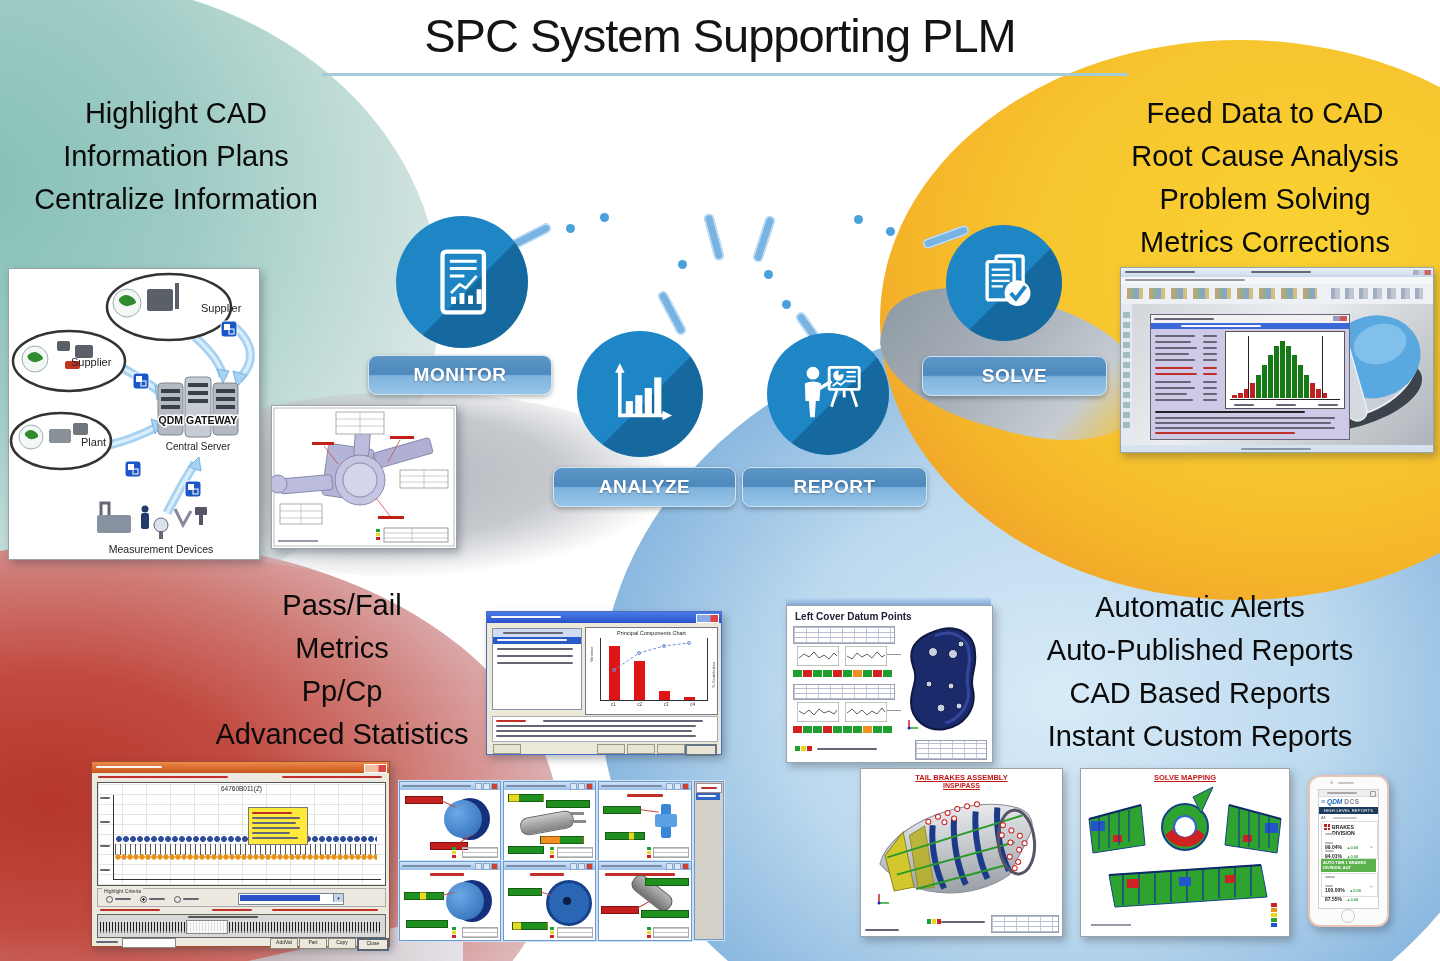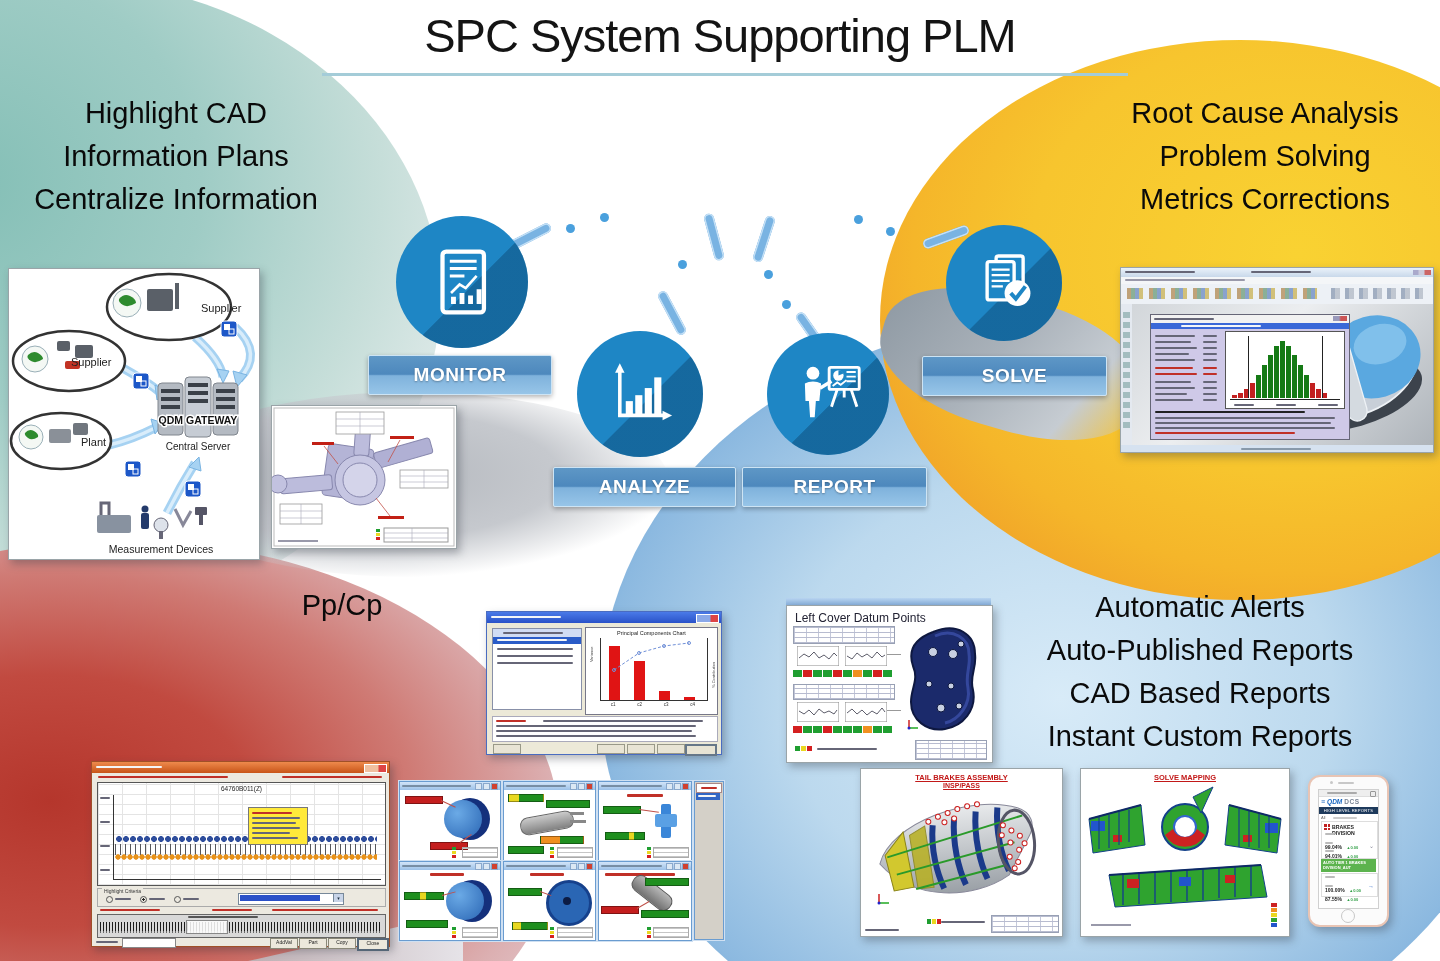--- a/index.html
+++ b/index.html
@@ -32,21 +32,21 @@
   .hub{left:650px;top:89px;width:138px;height:138px;border-radius:50%;background:#35bce9;
        display:flex;align-items:center;justify-content:center;z-index:2;}
   .cap{position:absolute;width:48px;height:10px;border-radius:6px;background:#79b3e2;
        box-shadow:inset 0 0 0 1.5px #c4e0f6;z-index:1;}
   .dot{position:absolute;width:9px;height:9px;border-radius:50%;background:#4aa0dd;z-index:1;}
   .node{position:absolute;border-radius:50%;background:#1e86c5;overflow:hidden;z-index:2;
         display:flex;align-items:center;justify-content:center;}
   .node::before{content:"";position:absolute;inset:0;
         background:linear-gradient(135deg,transparent 0 55%,rgba(8,57,96,.38) 55.4%);}
   .node svg{position:relative;z-index:1;}
-  .stage-btn{position:absolute;height:38px;border-radius:2px;z-index:2;cursor:pointer;
+  .stage-btn{position:absolute;height:38px;border-radius:9px;z-index:2;cursor:pointer;
      background:linear-gradient(#5e97c6 0%,#4d88bd 48%,#7fb2dc 52%,#97c5e8 100%);
      border:1px solid #cde4f4;box-shadow:0 2px 5px rgba(0,0,0,.3);
      color:#fff;font-weight:bold;font-size:19px;letter-spacing:.5px;
      display:flex;align-items:center;justify-content:center;text-shadow:0 1px 2px rgba(0,0,0,.3);}
   
   .panel{position:absolute;background:#fff;border:1px solid #9aa4a8;
          box-shadow:3px 4px 8px rgba(50,55,65,.35);z-index:2;}
   
   .sm{position:absolute;height:2px;background:#667;border-radius:1px;}
   .sm.r{background:#c03028}.sm.w{background:#f4f6f8}.sm.d{background:#222}
@@ -96,26 +96,30 @@
 
   <div class="a title">SPC System Supporting PLM</div>
   <div class="a title-rule"></div>
 
   <div class="a qtext" style="left:10px;top:92px;width:332px;">
     <div>Highlight CAD</div>
     <div>Information Plans</div>
     <div>Centralize Information</div>
   </div>
   <div class="a qtext" style="left:1092px;top:92px;width:346px;">
+    <div>Feed Data to CAD</div>
     <div>Root Cause Analysis</div>
     <div>Problem Solving</div>
     <div>Metrics Corrections</div>
   </div>
   <div class="a qtext" style="left:172px;top:584px;width:340px;">
+    <div>Pass/Fail</div>
+    <div>Metrics</div>
     <div>Pp/Cp</div>
+    <div>Advanced Statistics</div>
   </div>
   <div class="a qtext" style="left:1004px;top:586px;width:392px;">
     <div>Automatic Alerts</div>
     <div>Auto-Published Reports</div>
     <div>CAD Based Reports</div>
     <div>Instant Custom Reports</div>
   </div>
 
   <div class="cap" style="left:505px;top:232px;transform:rotate(-27deg);"></div>
   <div class="cap" style="left:648px;top:308px;transform:rotate(62deg);"></div>
@@ -500,21 +504,21 @@
       <span class="a" style="left:6px;top:2px;width:26px;height:8px;background:#e8e4d4;border:1px solid #998;"></span>
       <span class="a" style="right:96px;top:2px;width:26px;height:8px;background:#e8e4d4;border:1px solid #998;"></span>
       <span class="a" style="right:66px;top:2px;width:26px;height:8px;background:#e8e4d4;border:1px solid #998;"></span>
       <span class="a" style="right:36px;top:2px;width:26px;height:8px;background:#e8e4d4;border:1px solid #998;"></span>
       <span class="a" style="right:4px;top:2px;width:28px;height:8px;background:#e8e4d4;border:2px solid #678;"></span>
     </div>
   </div>
 
   <div class="a" style="left:786px;top:598px;width:205px;height:7px;background:linear-gradient(#b8d4f0,#88b0dc);z-index:2;"></div>
   <div class="panel" style="left:786px;top:605px;width:205px;height:156px;">
-    <div class="a" style="left:8px;top:5px;font-size:12px;font-weight:normal;color:#223;">Left Cover Datum Points</div>
+    <div class="a" style="left:8px;top:5px;font-size:10px;font-weight:bold;color:#223;">Left Cover Datum Points</div>
     <div class="gt" style="left:6px;top:20px;width:100px;height:16px;"></div>
     <svg class="a" style="left:10px;top:40px;" width="42" height="20">
       <rect x="0" y="0" width="42" height="20" fill="#fff" stroke="#888"></rect>
       <polyline points="2,12 7,8 12,11 17,6 22,12 27,9 32,13 37,7 40,10" fill="none" stroke="#334" stroke-width="0.8"></polyline>
     </svg>
     <svg class="a" style="left:58px;top:40px;" width="42" height="20">
       <rect x="0" y="0" width="42" height="20" fill="#fff" stroke="#888"></rect>
       <polyline points="2,10 7,13 12,7 17,11 22,8 27,12 32,6 37,11 40,9" fill="none" stroke="#334" stroke-width="0.8"></polyline>
     </svg>
     <div class="cells" style="left:6px;top:64px;">

